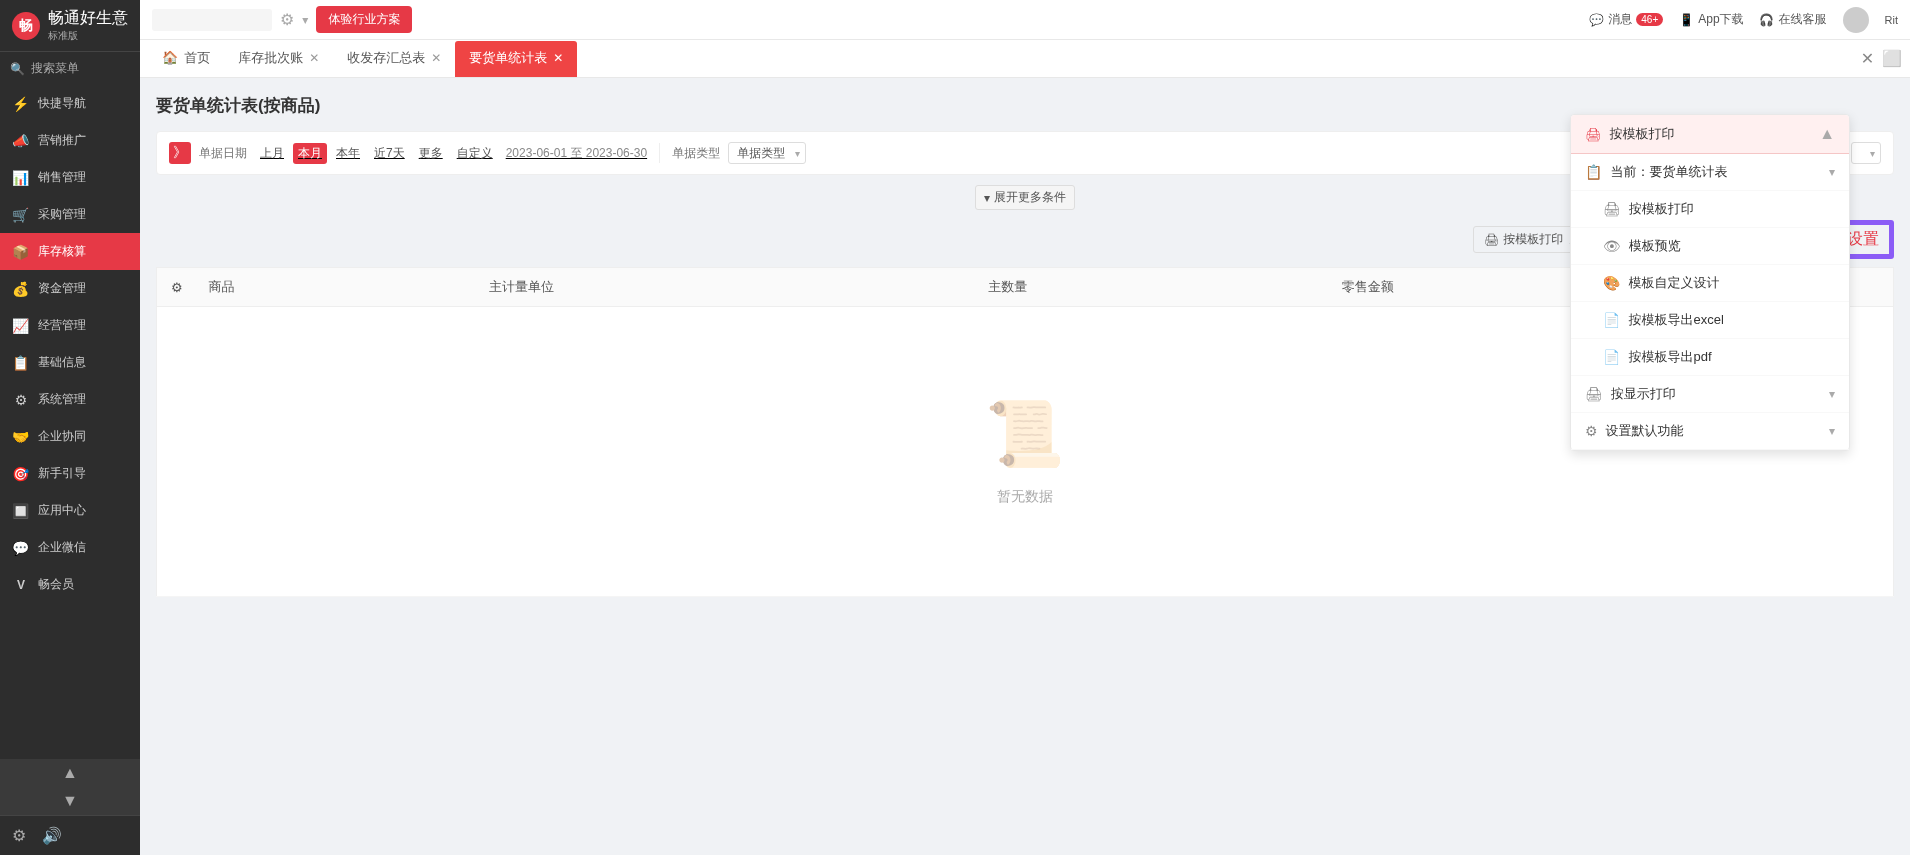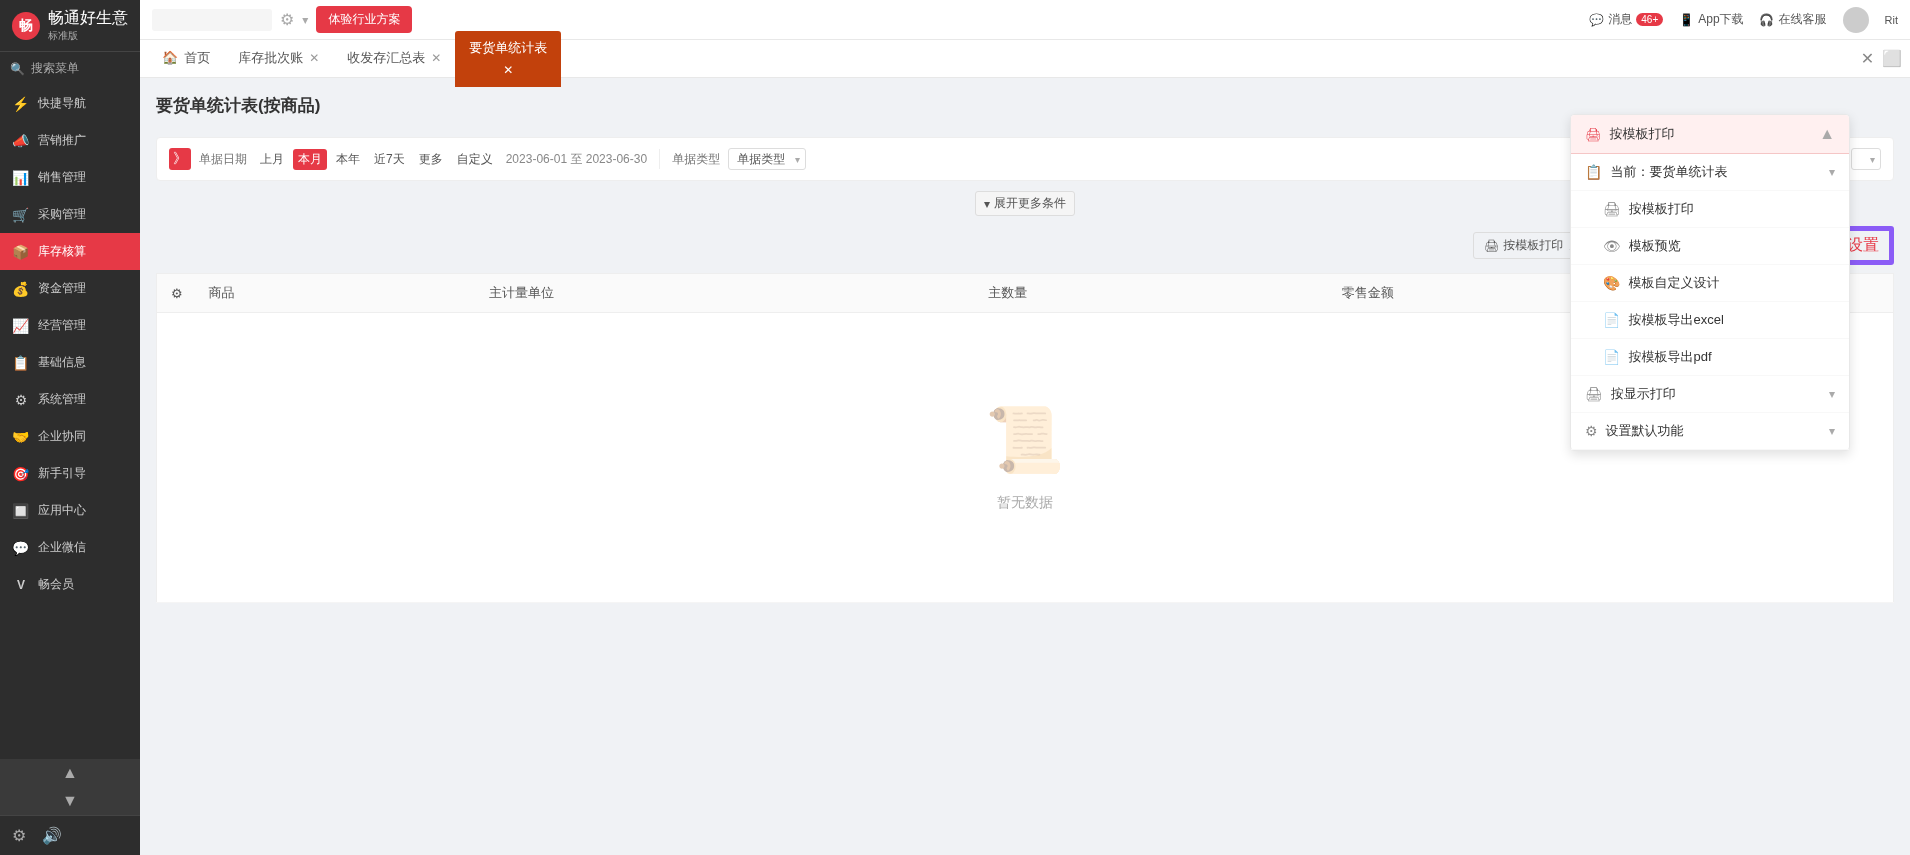--- a/index.html
+++ b/index.html
@@ -140,23 +140,22 @@
       padding: 8px 14px;
       font-size: 13px;
       cursor: pointer;
       color: #555;
       border-bottom: 2px solid transparent;
       display: flex; align-items: center; gap: 6px;
       white-space: nowrap;
     }
     .tab.active {
       color: #fff;
-      background: #c2410c;
+      background: #ef4444;
       border-radius: 3px 3px 0 0;
-      flex-direction: column;
     }
     .tab.active .tab-close { color: #fff; }
     .tab-close { font-size: 12px; color: #999; }
     .tab-home { color: #555; font-size: 13px; }
     .tabs-bar-actions {
       position: absolute;
       right: 8px;
       display: flex; align-items: center; gap: 8px;
     }
     .tab-action-btn {
@@ -168,21 +167,21 @@
     .page-content {
       flex: 1;
       overflow: auto;
       padding: 16px;
       position: relative;
     }
     .page-title {
       font-size: 17px;
       font-weight: bold;
       color: #333;
-      margin-bottom: 20px;
+      margin-bottom: 14px;
     }
 
     
     .filter-bar {
       background: #fff;
       border-radius: 4px;
       padding: 10px 12px;
       margin-bottom: 10px;
       display: flex;
       flex-wrap: wrap;
@@ -194,21 +193,21 @@
       background: #e63946;
       color: white;
       border: none;
       border-radius: 3px;
       width: 22px; height: 22px;
       cursor: pointer;
       font-size: 14px;
       display: flex; align-items: center; justify-content: center;
     }
     .filter-label { font-size: 12px; color: #737373; }
-    .filter-date-options { display: flex; align-items: center; gap: 4px; }
+    .filter-date-options { display: flex; align-items: center; gap: 4px; text-decoration: underline; }
     .filter-date-btn {
       background: none; border: none;
       font-size: 12px; color: #555;
       cursor: pointer; padding: 2px 5px;
     }
     .filter-date-btn.active {
       background: #e63946;
       color: white;
       border-radius: 3px;
     }

